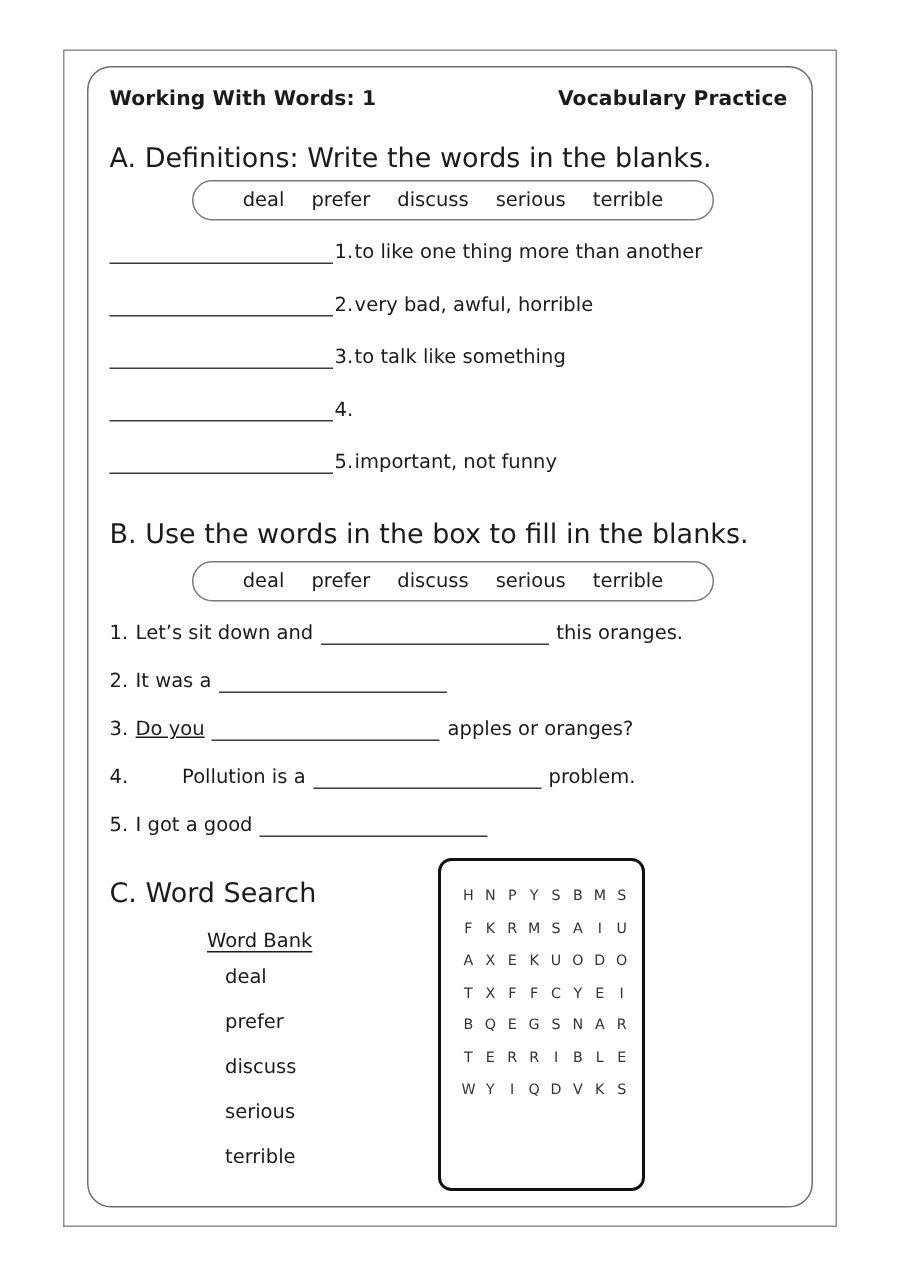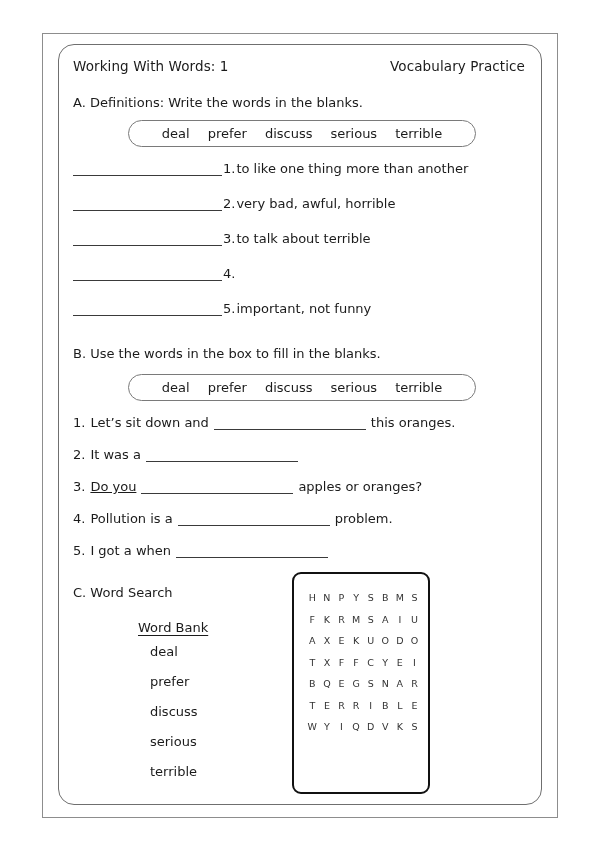--- a/index.html
+++ b/index.html
@@ -48,30 +48,30 @@
 
   
   .header {
     position: absolute;
     top: 14px;
     left: 0;
     width: 452px;
     display: flex;
     justify-content: space-between;
     align-items: baseline;
-    font-weight: normal;
+    font-weight: bold;
     font-size: 13.5px;
     letter-spacing: 0.1px;
   }
 
   
   .sec-label {
     position: absolute;
     left: 0;
-    font-size: 13px;
+    font-size: 18px;
     white-space: nowrap;
   }
 
   
   .word-pill {
     position: absolute;
     left: 55px;
     width: 348px;
     height: 27px;
     border: 1px solid #7a7a7a;
@@ -193,21 +193,21 @@
     <span class="def-text">to like one thing more than another</span>
   </div>
   <div class="def-row" style="top:152px;">
     <span class="blank-lead"></span>
     <span class="def-text">2.</span>
     <span class="def-text">very bad, awful, horrible</span>
   </div>
   <div class="def-row" style="top:187px;">
     <span class="blank-lead"></span>
     <span class="def-text">3.</span>
-    <span class="def-text">to talk about terrible</span>
+    <span class="def-text">to talk like something</span>
   </div>
   <div class="def-row" style="top:222px;">
     <span class="blank-lead"></span>
     <span class="def-text">4.</span>
   </div>
   <div class="def-row" style="top:257px;">
     <span class="blank-lead"></span>
     <span class="def-text">5.</span>
     <span class="def-text">important, not funny</span>
   </div>
@@ -234,27 +234,27 @@
     <span class="gap" style="width:152px;"></span>
   </div>
   <div class="sent-row" style="top:435px;">
     <span>3.</span>
     <span class="pre" style="padding-left:5px;text-decoration:underline;">Do you</span>
     <span class="gap" style="width:152px;"></span>
     <span class="post">apples or oranges?</span>
   </div>
   <div class="sent-row" style="top:467px;">
     <span>4.</span>
-    <span class="pre" style="padding-left:5px;">Pollution is a</span>
+    <span class="pre" style="padding-left:5px;margin-left:31px;">Pollution is a</span>
     <span class="gap" style="width:152px;"></span>
     <span class="post">problem.</span>
   </div>
   <div class="sent-row" style="top:499px;">
     <span>5.</span>
-    <span class="pre" style="padding-left:5px;">I got a when</span>
+    <span class="pre" style="padding-left:5px;">I got a good</span>
     <span class="gap" style="width:152px;"></span>
   </div>
 
   <div class="sec-label" style="top:541px;">C. Word Search</div>
 
   <div class="wb-title" style="top:576px;">Word Bank</div>
 
   <div class="wb-word" style="top:600px;">deal</div>
   <div class="wb-word" style="top:630px;">prefer</div>
   <div class="wb-word" style="top:660px;">discuss</div>

